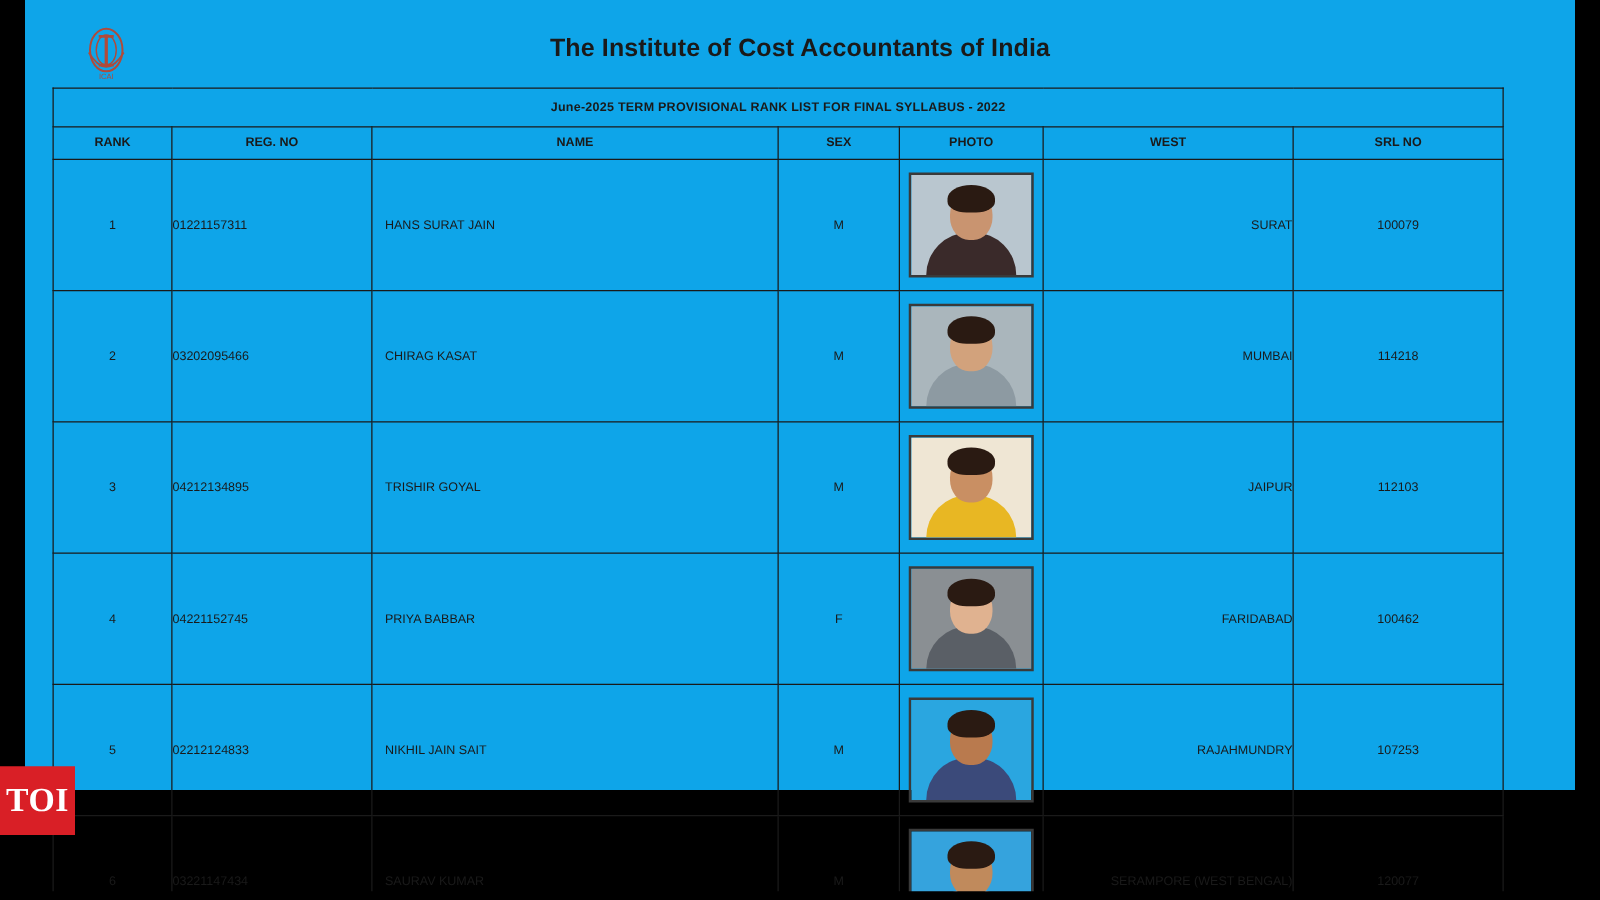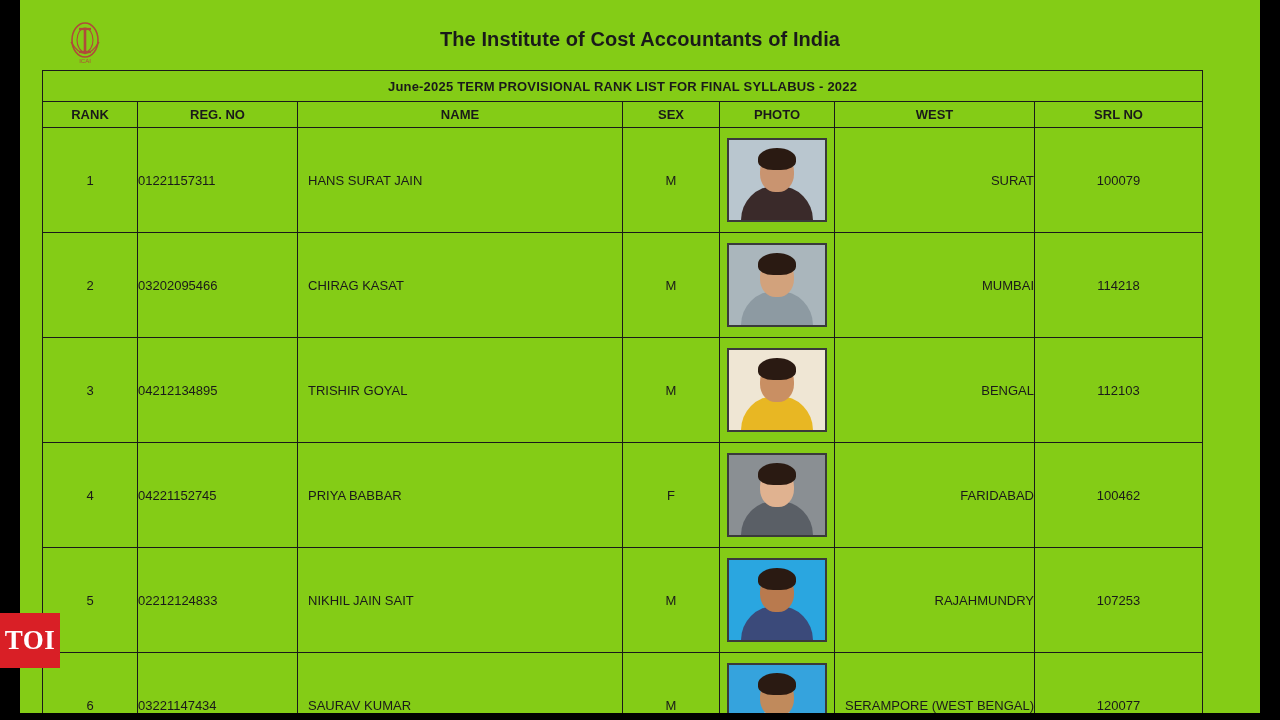--- a/index.html
+++ b/index.html
@@ -10,22 +10,22 @@
     height: 720px;
     overflow: hidden;
     font-family: "Liberation Sans", sans-serif;
   }
 
   .page {
     position: absolute;
     left: 20px;
     top: 0px;
     width: 1240px;
-    height: 720px;
-    background: #84cc16;
+    height: 632px;
+    background: #0ea5e9;
   }
 
   .header {
     position: relative;
     height: 72px;
   }
 
   .logo {
     position: absolute;
     left: 35px;
@@ -59,21 +59,21 @@
   }
 
   table.ranklist {
     border-collapse: collapse;
     width: 1160px;
     table-layout: fixed;
   }
 
   table.ranklist td, table.ranklist th {
     border: 1px solid #1a1a1a;
-    font-size: 13px;
+    font-size: 10px;
     color: #1a1a1a;
   }
 
   .title-row td {
     text-align: center;
     font-weight: bold;
     font-size: 15px;
     height: 30px;
     padding: 0;
     letter-spacing: 0.2px;
@@ -261,21 +261,21 @@
           <td class="c-name">TRISHIR GOYAL</td>
           <td class="c-sex">M</td>
           <td class="c-photo">
             <div class="photo-frame">
               <div class="ph-bg" style="background: rgb(239, 230, 212);"></div>
               <div class="ph-body" style="background: rgb(232, 183, 35);"></div>
               <div class="ph-head" style="background: rgb(201, 143, 99);"></div>
               <div class="ph-hair"></div>
             </div>
           </td>
-          <td class="c-city">BENGAL</td>
+          <td class="c-city">JAIPUR</td>
           <td class="c-srl">112103</td>
         </tr>
 
         <tr class="data-row">
           <td class="c-rank">4</td>
           <td class="c-reg">04221152745</td>
           <td class="c-name">PRIYA BABBAR</td>
           <td class="c-sex">F</td>
           <td class="c-photo">
             <div class="photo-frame">

